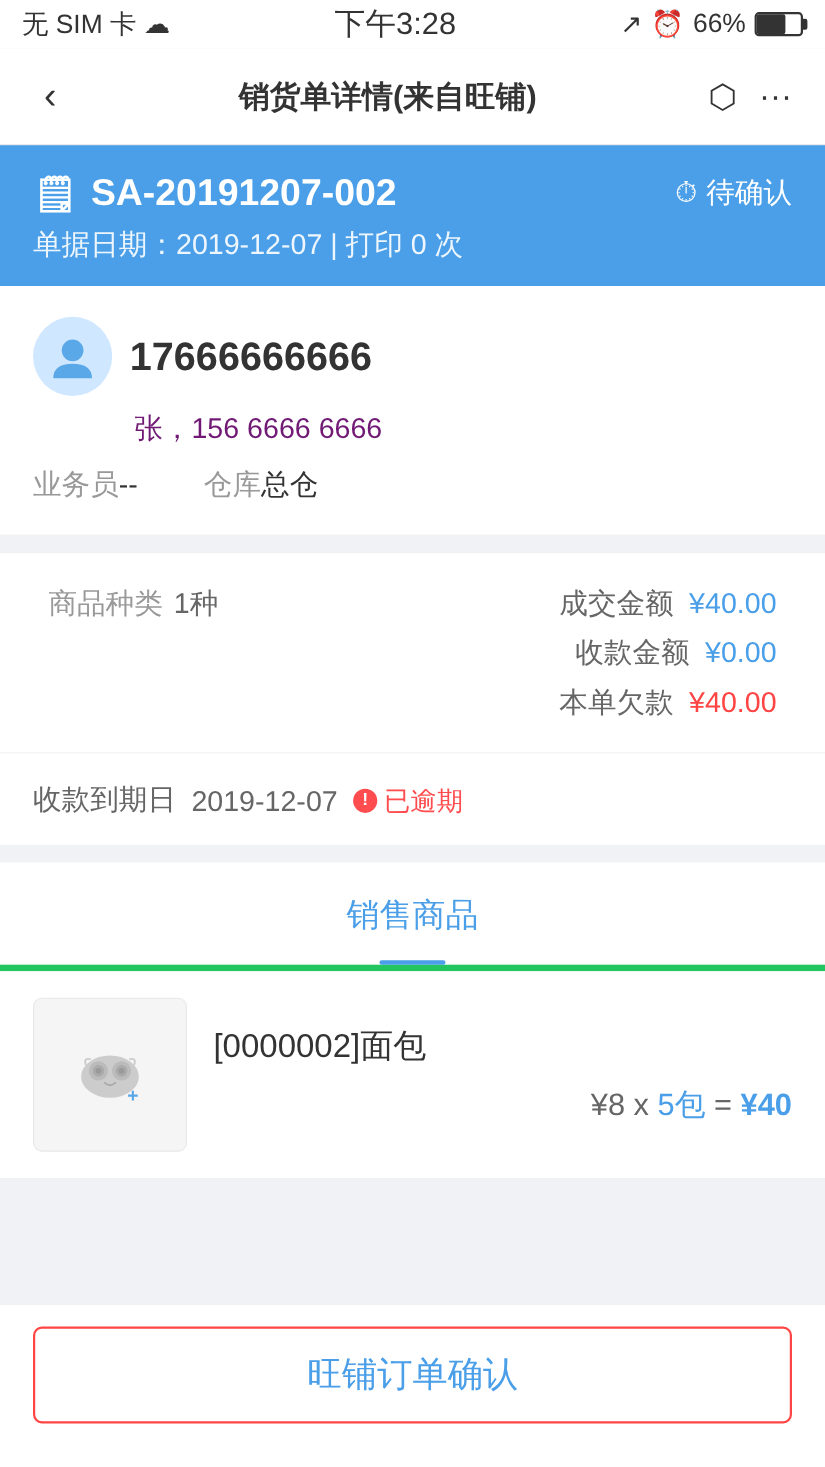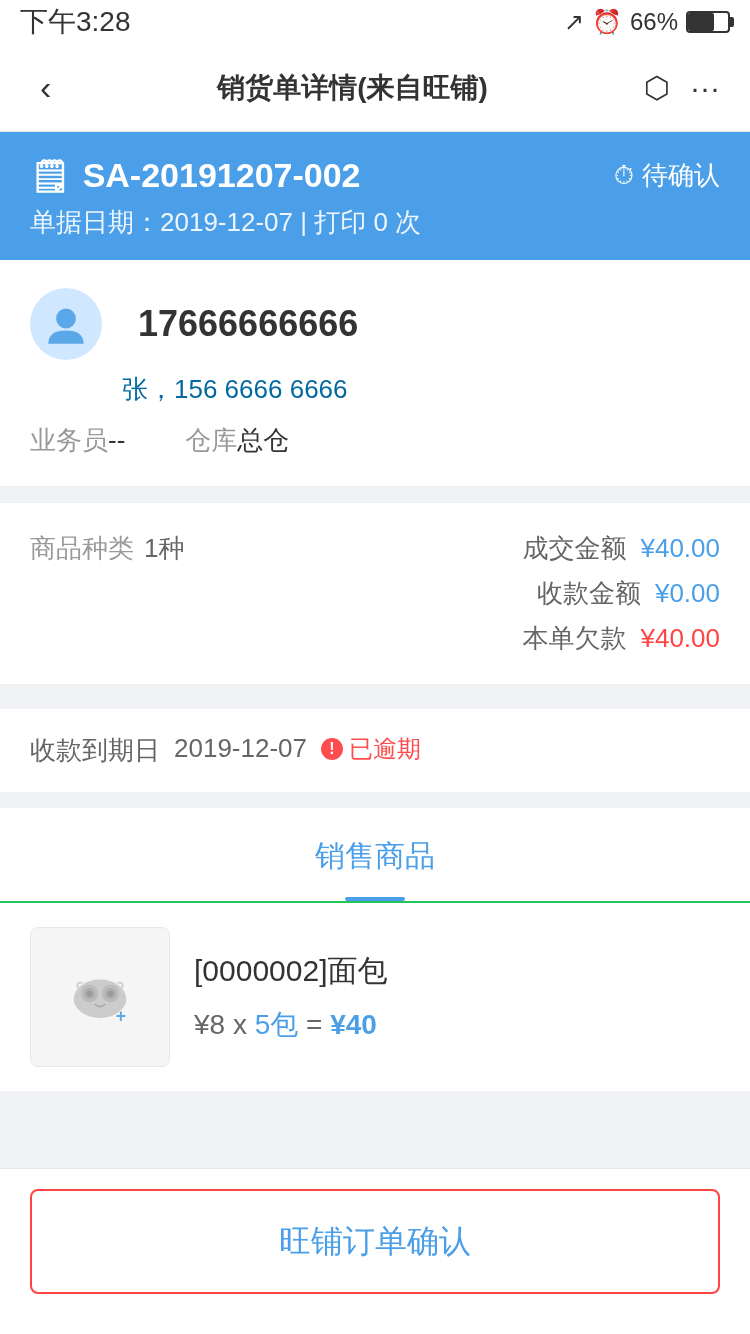--- a/index.html
+++ b/index.html
@@ -138,21 +138,21 @@
     
     .customer-section {
       background: #fff;
       padding: 28px 30px;
       margin-top: 0;
       border-bottom: 1px solid #f0f0f0;
     }
     .customer-top {
       display: flex;
       align-items: center;
-      gap: 36px;
+      gap: 16px;
       margin-bottom: 12px;
     }
     .customer-avatar {
       width: 72px;
       height: 72px;
       border-radius: 50%;
       background: #d0e8ff;
       display: flex;
       align-items: center;
       justify-content: center;
@@ -163,21 +163,21 @@
       height: 44px;
       fill: #5ba8e8;
     }
     .customer-phone {
       font-size: 36px;
       font-weight: 600;
       color: #333;
     }
     .customer-name {
       font-size: 26px;
-      color: #0369a1;
+      color: #701a75;
       margin-left: 92px;
       margin-bottom: 16px;
     }
     .customer-details {
       display: flex;
       gap: 60px;
       margin-left: 0;
       font-size: 26px;
       color: #666;
     }
@@ -189,21 +189,21 @@
     .detail-label {
       color: #999;
     }
     .detail-value {
       color: #333;
     }
 
     
     .summary-section {
       background: #fff;
-      padding: 28px 30px;
+      padding: 28px 44px;
       margin-top: 16px;
       border-bottom: 1px solid #f0f0f0;
     }
     .summary-row {
       display: flex;
       justify-content: space-between;
       align-items: flex-start;
     }
     .summary-left {
       display: flex;
@@ -236,23 +236,23 @@
       font-weight: 500;
     }
     .amount-value.red {
       color: #ff4444;
     }
 
     
     .due-section {
       background: #fff;
       padding: 24px 30px;
-      margin-top: 24px;
-      display: flex;
-      align-items: flex-start;
+      margin-top: 0;
+      display: flex;
+      align-items: flex-end;
       gap: 14px;
       font-size: 26px;
       color: #666;
     }
     .overdue-badge {
       display: flex;
       align-items: center;
       gap: 6px;
       color: #ff4d4f;
       font-size: 24px;
@@ -270,21 +270,21 @@
       font-weight: bold;
     }
 
     
     .tabs-section {
       background: #fff;
       margin-top: 16px;
     }
     .tabs-header {
       display: flex;
-      border-bottom: 2px solid #22c55e;
+      border-bottom: 6px solid #22c55e;
       flex-direction: column;
     }
     .tab-item {
       flex: 1;
       text-align: center;
       padding: 28px 0 24px;
       font-size: 30px;
       color: #999;
       position: relative;
       cursor: pointer;
@@ -335,20 +335,21 @@
     }
     .product-name {
       font-size: 30px;
       color: #333;
       margin-bottom: 14px;
       font-weight: 500;
     }
     .product-price {
       font-size: 28px;
       color: #666;
+      text-align: right;
     }
     .product-price .quantity {
       color: #4a9fe8;
       font-weight: 500;
     }
     .product-price .total {
       color: #4a9fe8;
       font-weight: 600;
     }
 
@@ -362,37 +363,40 @@
     .bottom-bar {
       position: fixed;
       bottom: 0;
       width: 750px;
       background: #fff;
       padding: 20px 30px 40px;
       border-top: 1px solid #e8e8e8;
     }
     .confirm-button {
       width: 100%;
-      height: 105px;
+      height: 88px;
       border: 2px solid #ff4444;
       border-radius: 8px;
       background: #fff;
       color: #4a9fe8;
       font-size: 32px;
       font-weight: 500;
       cursor: pointer;
       display: flex;
       align-items: center;
       justify-content: center;
     }
   </style>
 </head>
 <body>
 
 <div class="status-bar">
+  <div class="status-bar-left">
+    <span>无 SIM 卡  ☁</span>
+  </div>
   <div class="status-bar-center">下午3:28</div>
   <div class="status-bar-right">
     <span>↗</span>
     <span>⏰</span>
     <span>66%</span>
     <div class="battery-icon">
       <div class="battery-fill"></div>
     </div>
   </div>
 </div>

